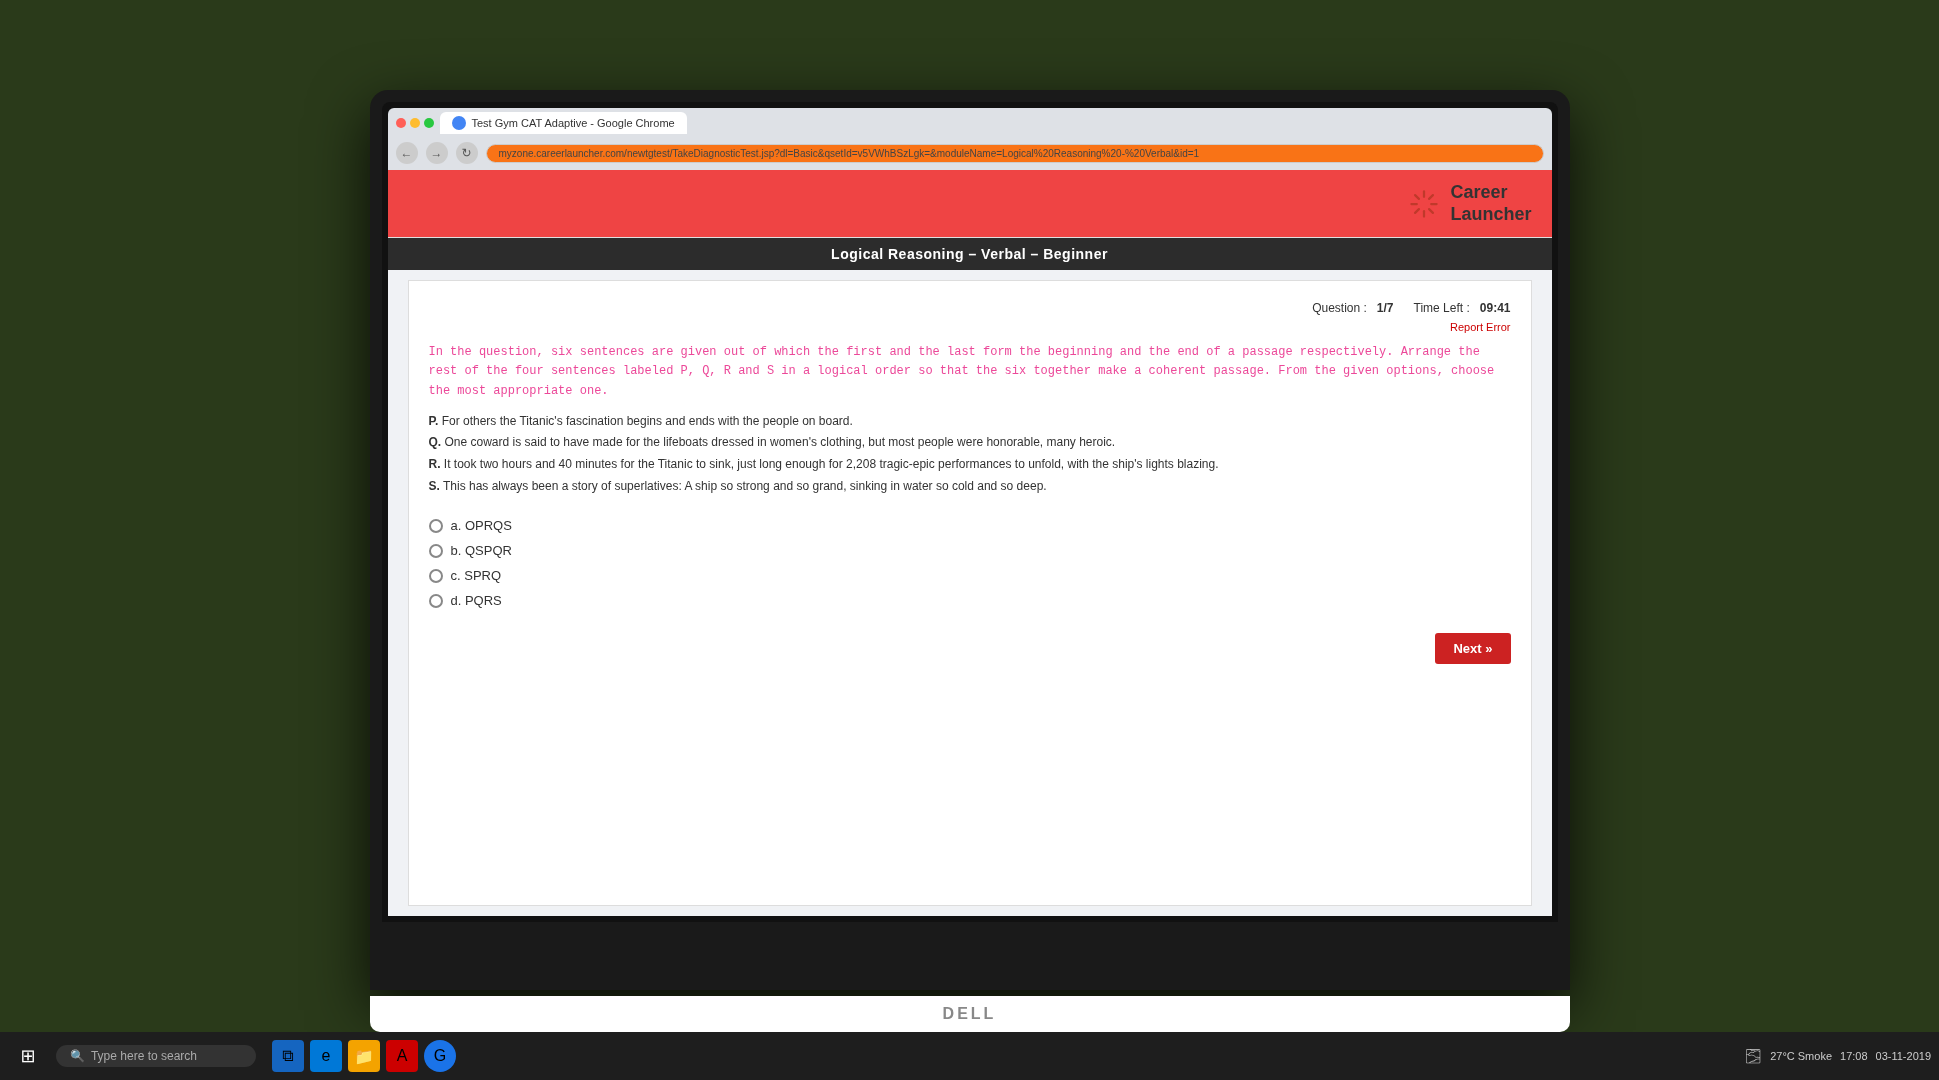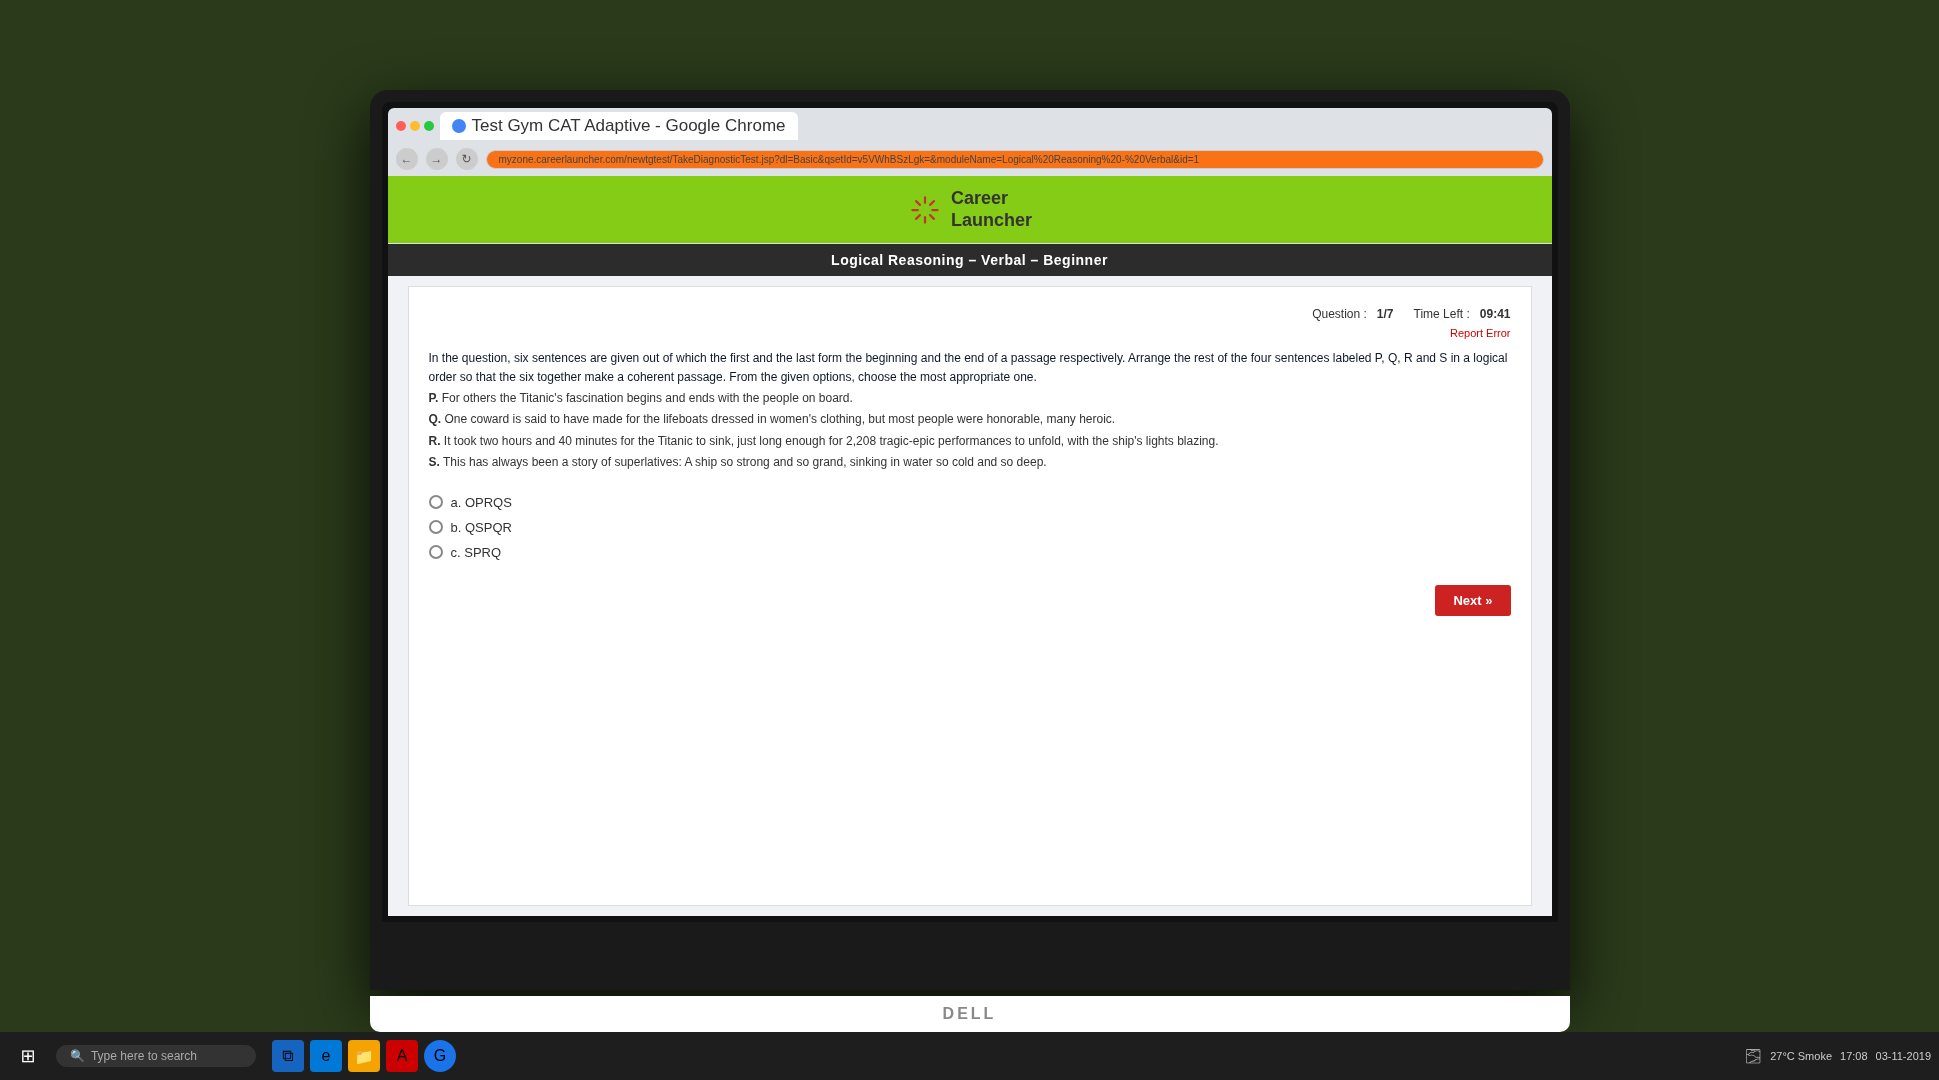--- a/index.html
+++ b/index.html
@@ -60,21 +60,21 @@
     }
 
     .dot-red { background: #ff5f57; }
     .dot-yellow { background: #febc2e; }
     .dot-green { background: #28c840; }
 
     .browser-tab {
       background: #fff;
       border-radius: 6px 6px 0 0;
       padding: 4px 12px;
-      font-size: 17px;
+      font-size: 11px;
       color: #333;
       display: flex;
       align-items: center;
       gap: 6px;
     }
 
     .browser-tab-icon {
       width: 14px;
       height: 14px;
       background: #4285f4;
@@ -118,25 +118,25 @@
     .screen-content {
       flex: 1;
       background: #f0f2f5;
       overflow: hidden;
       display: flex;
       flex-direction: column;
     }
 
     
     .site-header {
-      background: #84cc16;
+      background: #ef4444;
       padding: 12px 20px;
       display: flex;
       align-items: center;
-      justify-content: center;
+      justify-content: flex-end;
       border-bottom: 1px solid #e0e0e0;
     }
 
     .site-logo {
       display: flex;
       align-items: center;
       gap: 8px;
     }
 
     .logo-text {
@@ -186,22 +186,24 @@
     .report-error {
       color: #c00;
       font-size: 11px;
       text-align: right;
       margin-bottom: 10px;
       cursor: pointer;
     }
 
     .question-text {
       font-size: 12px;
-      color: #0f172a;
+      color: #ec4899;
       line-height: 1.6;
+      margin-bottom: 10px;
+      font-family: Liberation Mono, monospace;
     }
 
     .sentence-list {
       font-size: 12px;
       color: #333;
       line-height: 1.8;
       margin-bottom: 16px;
     }
 
     .sentence-item {
@@ -419,20 +421,24 @@
             <div class="option-radio"></div>
             <span>a. OPRQS</span>
           </li>
           <li class="option-item">
             <div class="option-radio"></div>
             <span>b. QSPQR</span>
           </li>
           <li class="option-item">
             <div class="option-radio"></div>
             <span>c. SPRQ</span>
+          </li>
+          <li class="option-item">
+            <div class="option-radio"></div>
+            <span>d. PQRS</span>
           </li>
         </ul>
 
         <div style="text-align:right; padding-bottom: 10px;">
           <button class="next-btn">Next »</button>
         </div>
       </div>
     </div>
   </div>
 </div>

